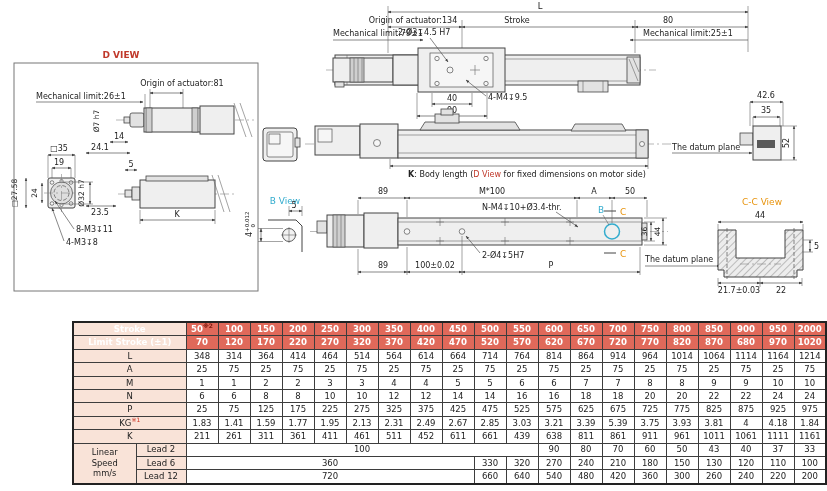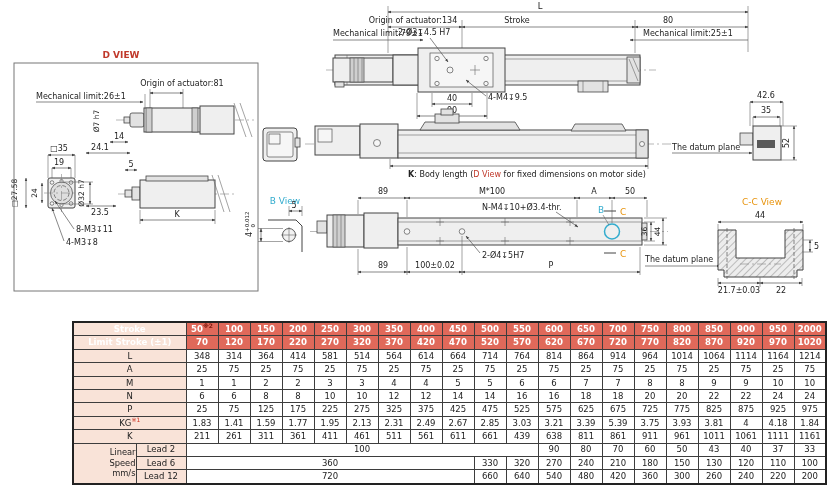--- a/index.html
+++ b/index.html
@@ -22,21 +22,21 @@
   #spec-table{position:absolute;left:72px;top:321px;border-collapse:collapse;table-layout:fixed;
               border:2px solid #222;}
   #spec-table td{border:1px solid #3d3d3d;text-align:center;vertical-align:middle;
                  font-size:8.5px;color:#222;height:12.4px;line-height:1;padding:0;
                  white-space:nowrap;overflow:hidden;}
   #spec-table td.hd{background:#e0695a;color:#fff;font-weight:bold;font-size:8.6px;}
   #spec-table td.lb{background:#f9e3d8;}
   #spec-table td sup{font-size:6px;line-height:0;}
   #spec-table td.hd sup{color:#7e180d;}
   #spec-table td.lb sup{color:#cc2f1f;}
-  #spec-table td.grp{font-size:8.3px;line-height:1.3;text-align:right;}
+  #spec-table td.grp{font-size:8.3px;line-height:1.3;}
 </style>
 </head>
 <body>
 
 <div id="stage">
 
 <svg id="drawing" width="827" height="315" viewBox="0 0 827 315">
   <defs>
     <marker id="ma" viewBox="0 0 10 10" refX="9" refY="5" markerWidth="5.5" markerHeight="5.5" orient="auto-start-reverse">
       <path d="M0,1.5 L10,5 L0,8.5 z" fill="#444"></path>
@@ -409,31 +409,31 @@
           <td class="hd">420</td>
           <td class="hd">470</td>
           <td class="hd">520</td>
           <td class="hd">570</td>
           <td class="hd">620</td>
           <td class="hd">670</td>
           <td class="hd">720</td>
           <td class="hd">770</td>
           <td class="hd">820</td>
           <td class="hd">870</td>
-          <td class="hd">920</td>
+          <td class="hd">680</td>
           <td class="hd">970</td>
           <td class="hd">1020</td>
         </tr>
         <tr>
           <td class="lb" colspan="2">L</td>
           <td>348</td>
           <td>314</td>
           <td>364</td>
           <td>414</td>
-          <td>581</td>
+          <td>464</td>
           <td>514</td>
           <td>564</td>
           <td>614</td>
           <td>664</td>
           <td>714</td>
           <td>764</td>
           <td>814</td>
           <td>864</td>
           <td>914</td>
           <td>964</td>
@@ -560,21 +560,21 @@
         </tr>
         <tr>
           <td class="lb" colspan="2">K</td>
           <td>211</td>
           <td>261</td>
           <td>311</td>
           <td>361</td>
           <td>411</td>
           <td>461</td>
           <td>511</td>
-          <td>561</td>
+          <td>452</td>
           <td>611</td>
           <td>661</td>
           <td>439</td>
           <td>638</td>
           <td>811</td>
           <td>861</td>
           <td>911</td>
           <td>961</td>
           <td>1011</td>
           <td>1061</td>

